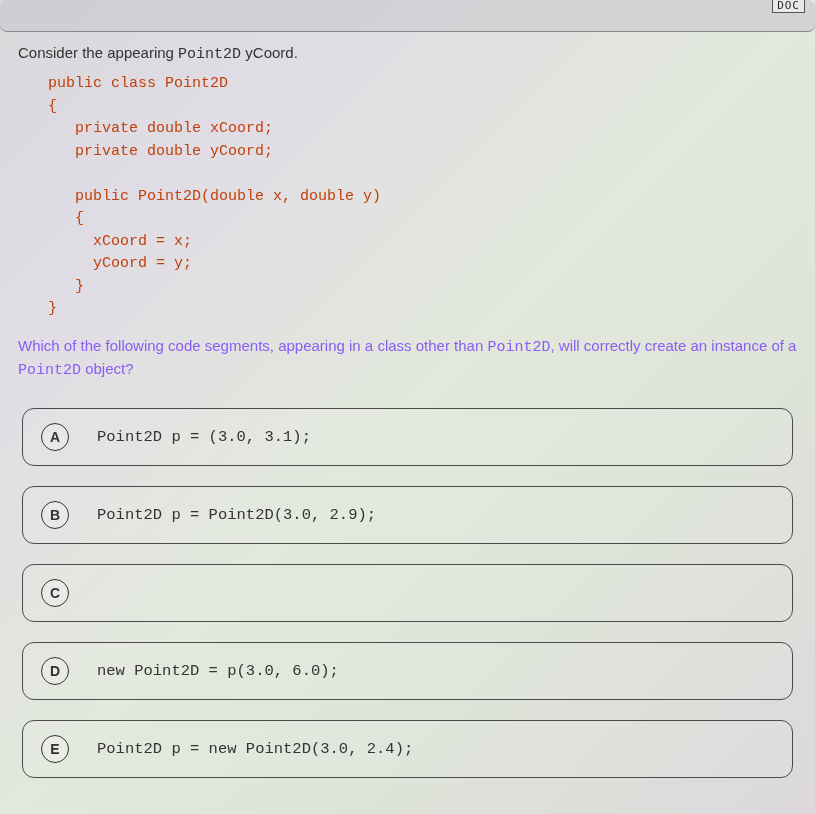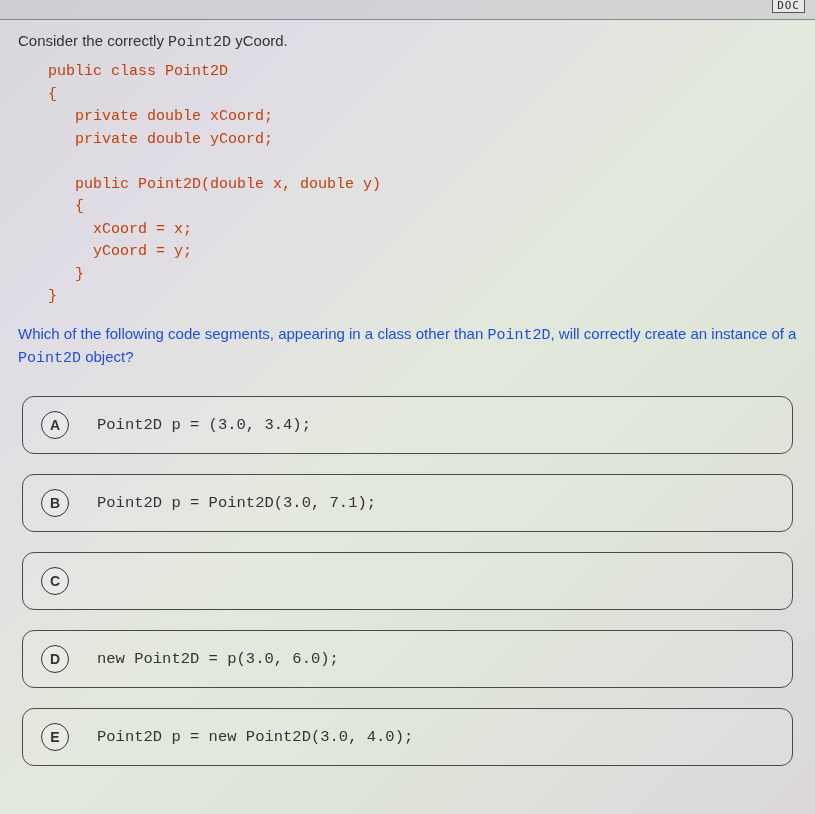--- a/index.html
+++ b/index.html
@@ -11,24 +11,25 @@
       font-family: Arial, Helvetica, sans-serif;
       background: linear-gradient(135deg, #d8d8da 0%, #e0dce5 20%, #e2e8dc 50%, #dee4d8 70%, #dcd8dc 100%);
       width: 815px;
       height: 814px;
       padding: 0;
       color: #2a2a2a;
       position: relative;
       overflow: hidden;
     }
     .top-bar {
-      height: 20px;
+      height: 32px;
       border-bottom: 1px solid #888;
       background: rgba(200,200,205,0.6);
       position: relative;
+      border-radius: 7px;
     }
     .doc-badge {
       position: absolute;
       right: 10px;
       top: -2px;
       border: 1px solid #555;
       padding: 0 4px;
       font-size: 11px;
       font-family: monospace;
       background: #e8e8e8;
@@ -49,21 +50,21 @@
     .code-block {
       font-family: "Courier New", monospace;
       font-size: 15px;
       line-height: 1.5;
       white-space: pre;
       color: #c2410c;
       margin: 10px 0 14px 30px;
     }
     .question {
       font-size: 15px;
-      color: #1d4ed8;
+      color: #8b5cf6;
       line-height: 1.45;
       margin-bottom: 26px;
     }
     .question .mono {
       font-family: "Courier New", monospace;
       font-size: 15px;
     }
     .options {
       display: flex;
       flex-direction: column;
@@ -103,21 +104,21 @@
 </head>
 <body>
 
 <div class="top-bar">
   <div class="doc-badge">DOC</div>
 </div>
 
 <div class="container">
 
   <p class="intro">
-    <span>Consider the correctly </span><span class="mono">Point2D</span><span> yCoord.</span>
+    <span>Consider the appearing </span><span class="mono">Point2D</span><span> yCoord.</span>
   </p>
 
   <div class="code-block">public class Point2D
 {
    private double xCoord;
    private double yCoord;
 
    public Point2D(double x, double y)
    {
      xCoord = x;
@@ -126,37 +127,37 @@
 }</div>
 
   <p class="question">
     <span>Which of the following code segments, appearing in a class other than </span><span class="mono">Point2D</span><span>, will correctly create an instance of a </span><span class="mono">Point2D</span><span> object?</span>
   </p>
 
   <div class="options">
 
     <div class="option">
       <div class="option-letter">A</div>
-      <div class="option-text">Point2D p = (3.0, 3.4);</div>
+      <div class="option-text">Point2D p = (3.0, 3.1);</div>
     </div>
 
     <div class="option">
       <div class="option-letter">B</div>
-      <div class="option-text">Point2D p = Point2D(3.0, 7.1);</div>
+      <div class="option-text">Point2D p = Point2D(3.0, 2.9);</div>
     </div>
 
     <div class="option">
       <div class="option-letter">C</div>
     </div>
 
     <div class="option">
       <div class="option-letter">D</div>
       <div class="option-text">new Point2D = p(3.0, 6.0);</div>
     </div>
 
     <div class="option">
       <div class="option-letter">E</div>
-      <div class="option-text">Point2D p = new Point2D(3.0, 4.0);</div>
+      <div class="option-text">Point2D p = new Point2D(3.0, 2.4);</div>
     </div>
 
   </div>
 
 </div>
 
 </body></html>

